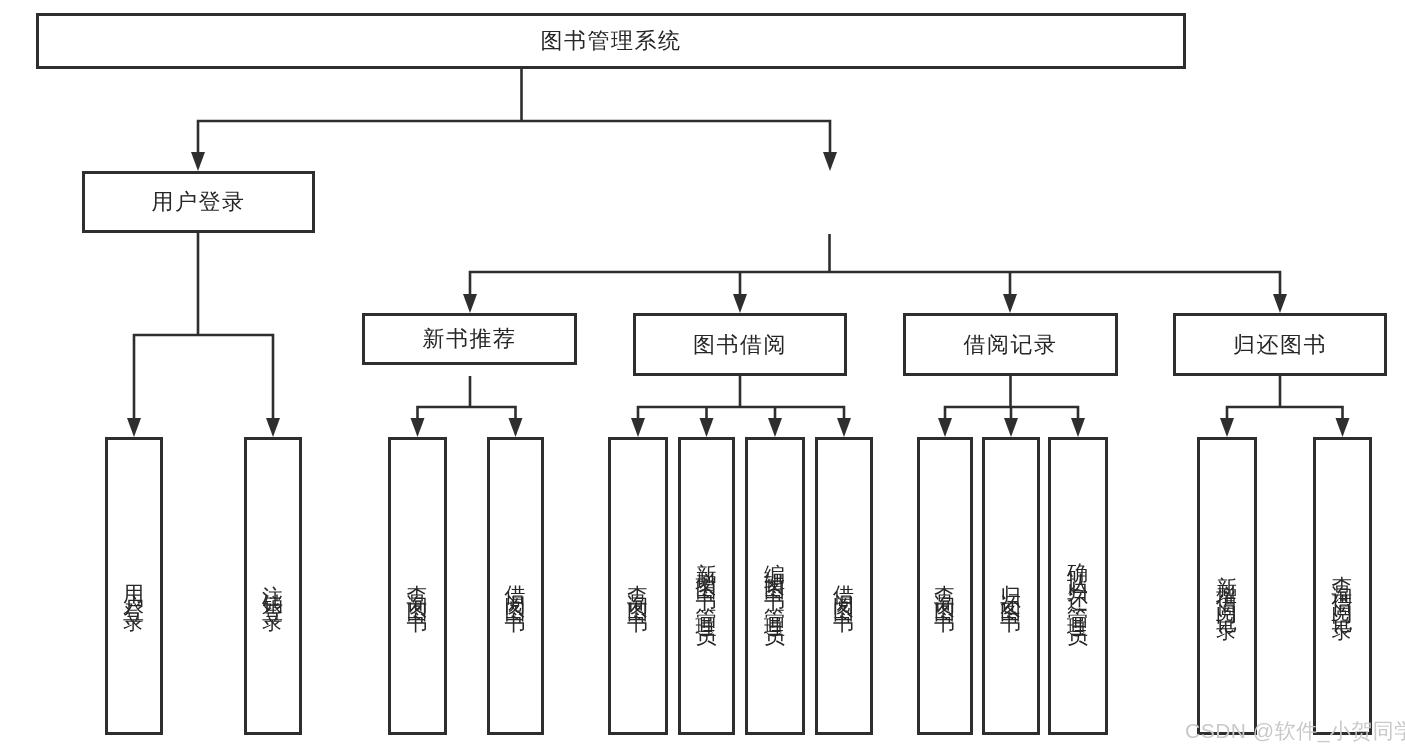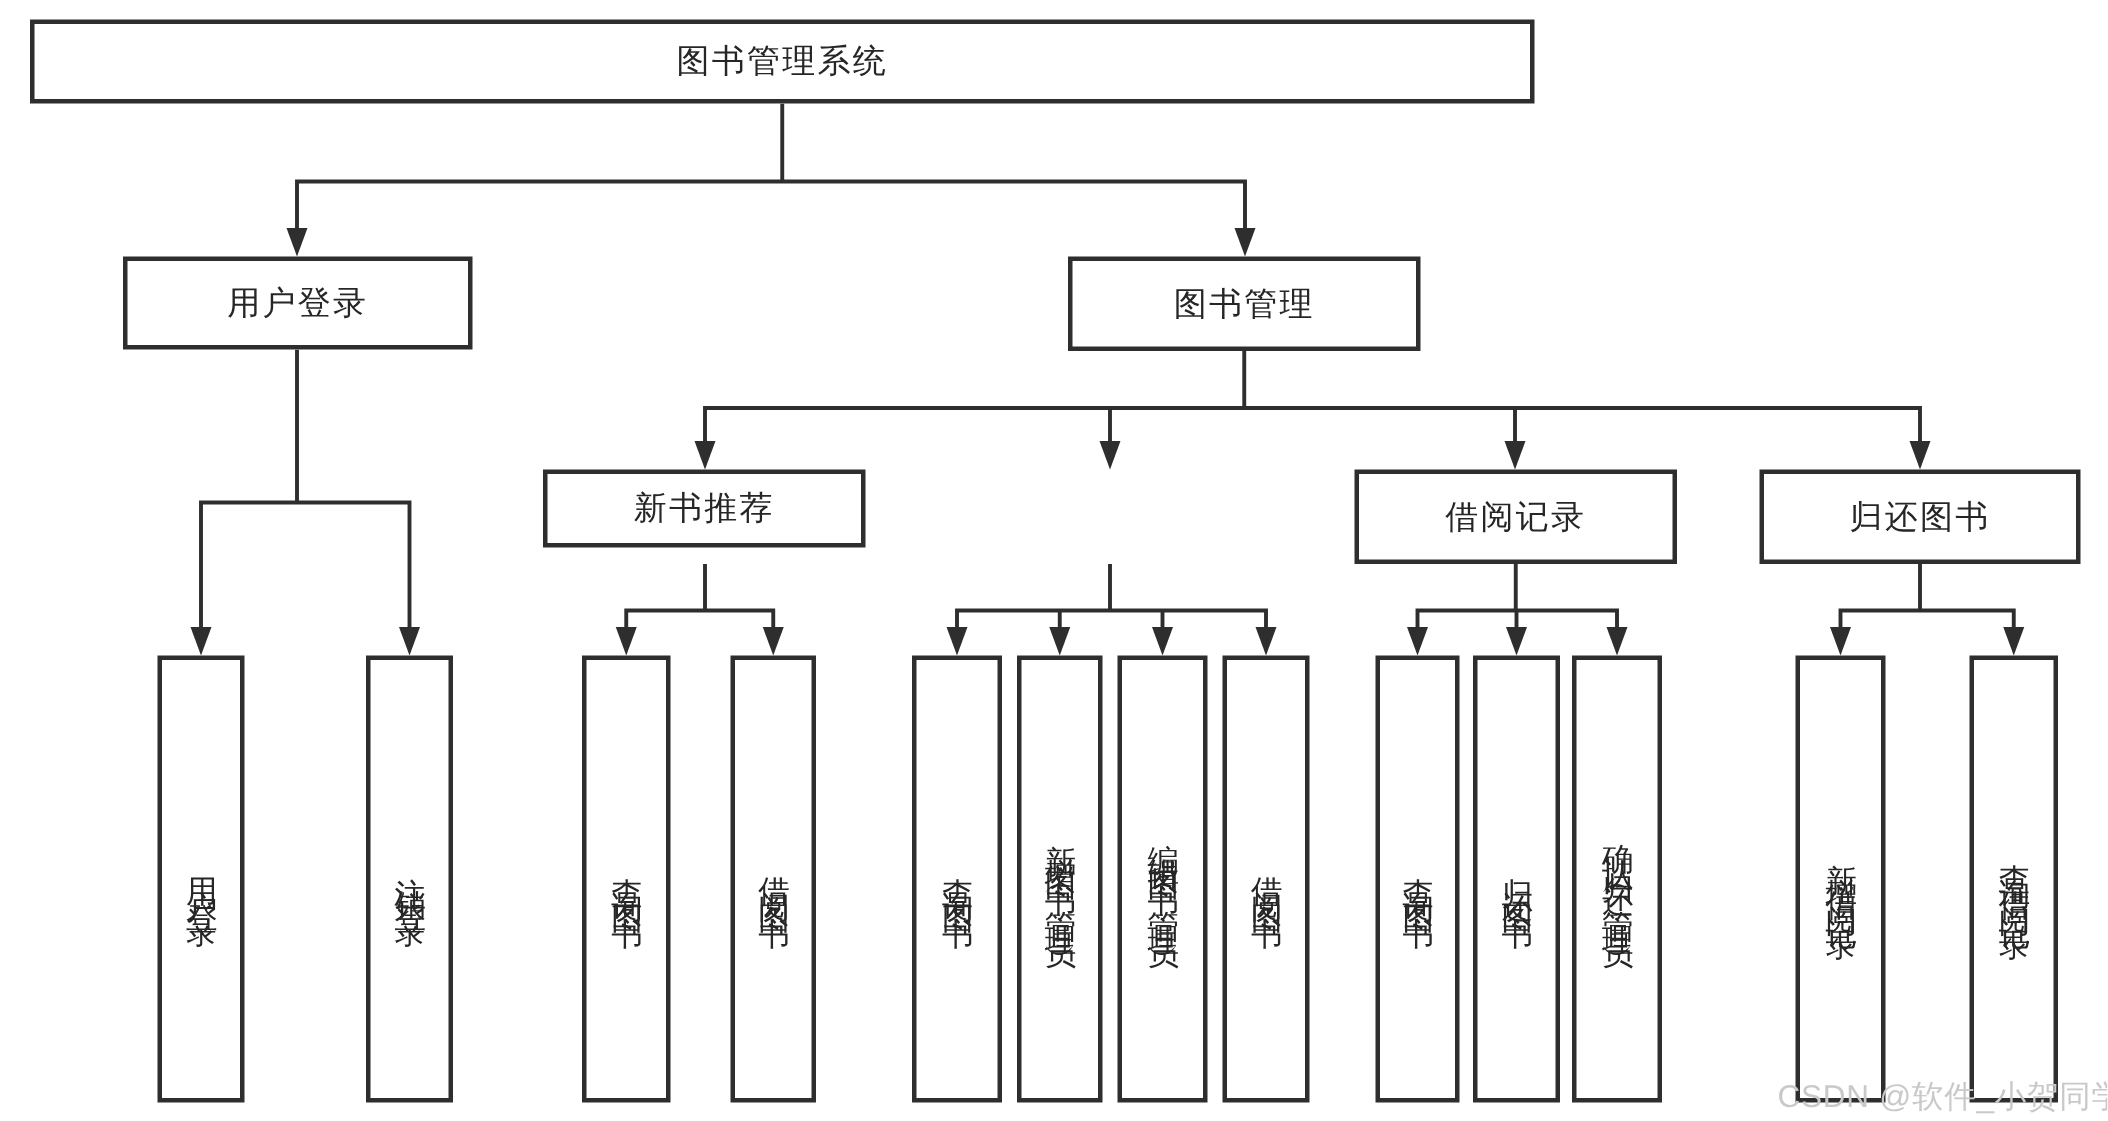--- a/index.html
+++ b/index.html
@@ -109,33 +109,33 @@
     <polygon class="arrow" points="938,418 952,418 945,437"></polygon>
     <polygon class="arrow" points="1004,418 1018,418 1011,437"></polygon>
     <polygon class="arrow" points="1071,418 1085,418 1078,437"></polygon>
 
     <path class="wire" d="M1280,376 V407"></path>
     <path class="wire" d="M1227,419 V407 H1342.5 V419"></path>
     <polygon class="arrow" points="1220,418 1234,418 1227,437"></polygon>
     <polygon class="arrow" points="1335.5,418 1349.5,418 1342.5,437"></polygon>
   </svg>
 
-  <div class="box" style="left:20px;top:13px;width:1003px;height:56px">
+  <div class="box" style="left:36px;top:13px;width:1150px;height:56px">
     <span class="htext">图书管理系统</span>
   </div>
 
   <div class="box" style="left:82px;top:171px;width:233px;height:62px">
     <span class="htext">用户登录</span>
   </div>
-  <div class="box" style="left:712px;top:171px;width:235px;height:63px">
-    <span class="htext">图书管理</span>
-  </div>
 
   <div class="box" style="left:362px;top:313px;width:215px;height:52px">
     <span class="htext">新书推荐</span>
+  </div>
+  <div class="box" style="left:633px;top:313px;width:214px;height:63px">
+    <span class="htext">图书借阅</span>
   </div>
   <div class="box" style="left:903px;top:313px;width:215px;height:63px">
     <span class="htext">借阅记录</span>
   </div>
   <div class="box" style="left:1173px;top:313px;width:214px;height:63px">
     <span class="htext">归还图书</span>
   </div>
 
   <div class="box" style="left:105px;top:437px;width:58px;height:298px">
     <span class="vtext">用户登录</span>

